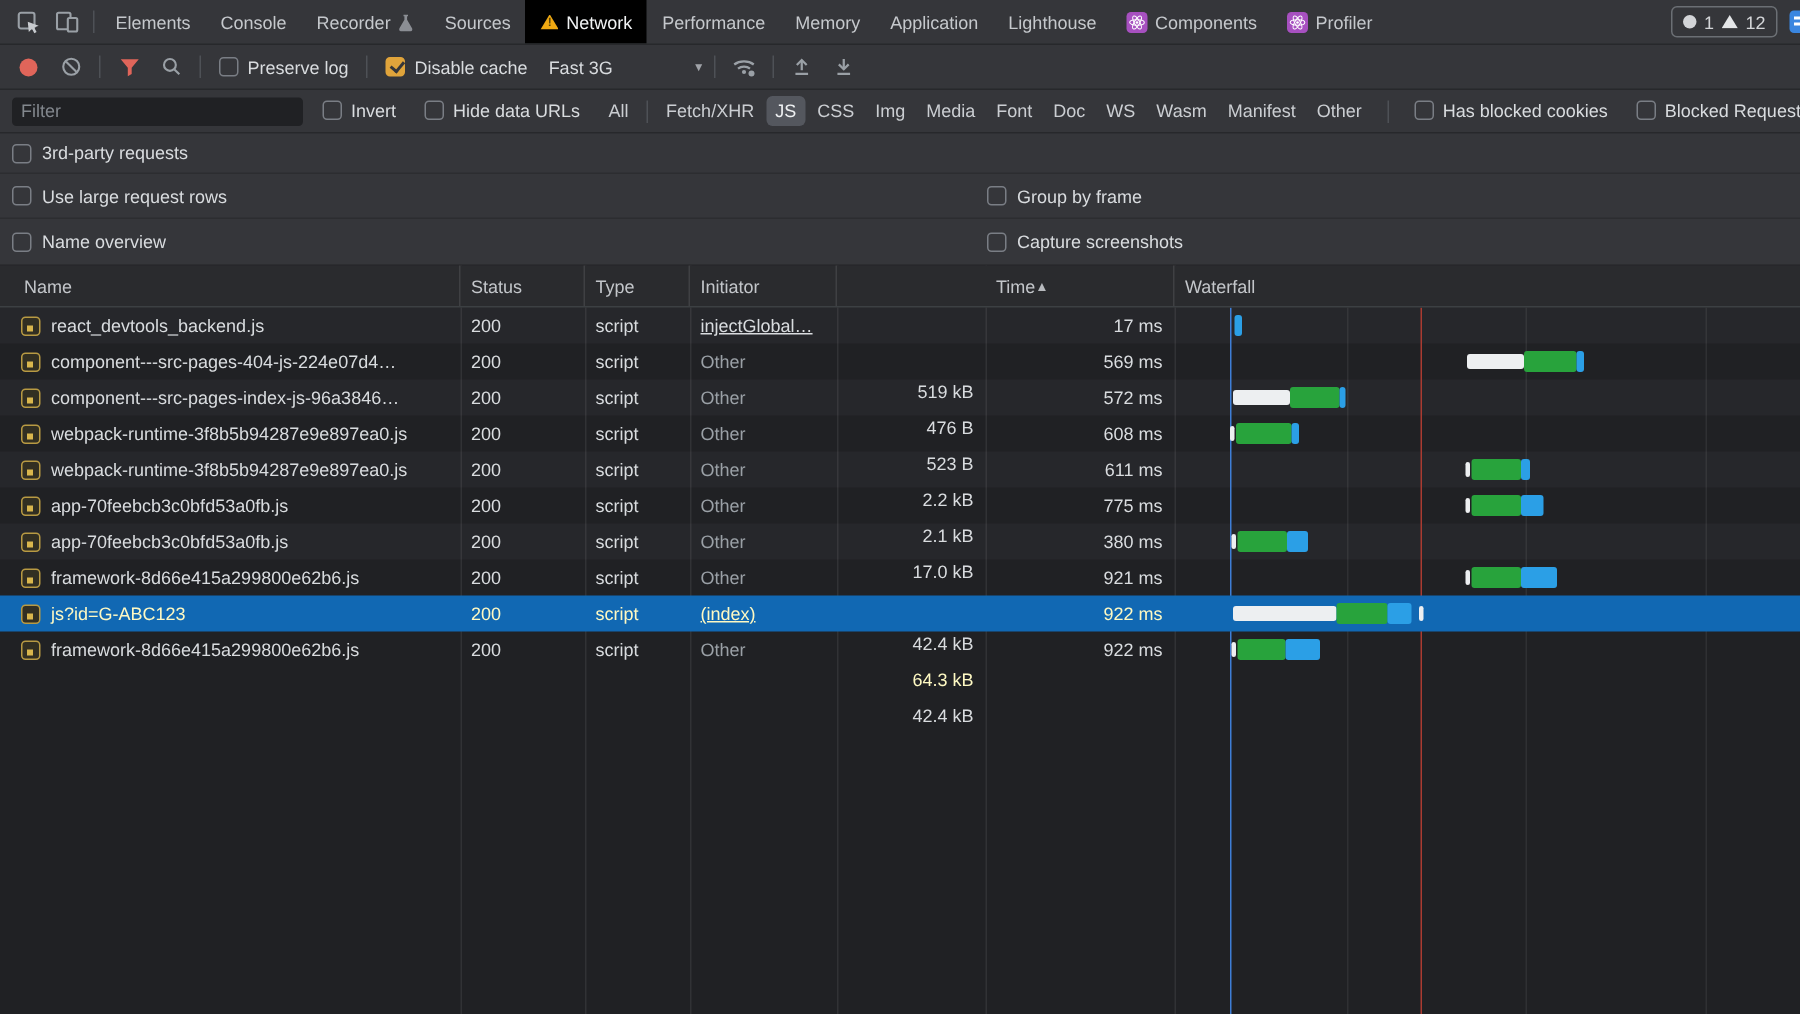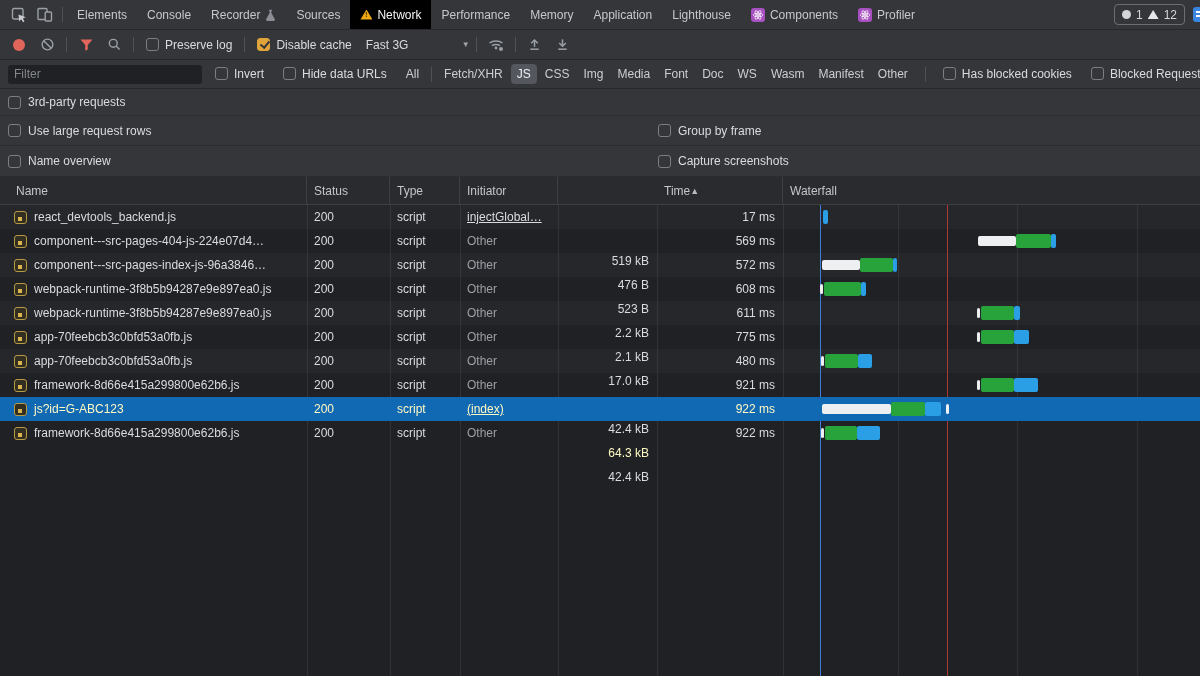--- a/index.html
+++ b/index.html
@@ -506,21 +506,21 @@
         <div class="cell c-type w2">
           <span>script</span>
         </div>
         <div class="cell c-init w3">
           <span class="dim">Other</span>
         </div>
         <div class="cell c-size w4">
           <span>17.0 kB</span>
         </div>
         <div class="cell c-time w5">
-          <span>480 ms</span>
+          <span>380 ms</span>
         </div>
         <div class="cell c-wf w6">
           <span class="bar white" style="left: 38px; width: 3px;"></span>
           <span class="bar green" style="left: 42px; width: 33px;"></span>
           <span class="bar blue" style="left: 75px; width: 14px;"></span>
         </div>
       </div>
       <div class="row">
         <div class="cell c-name w0">
           <span class="jsicon"></span>

